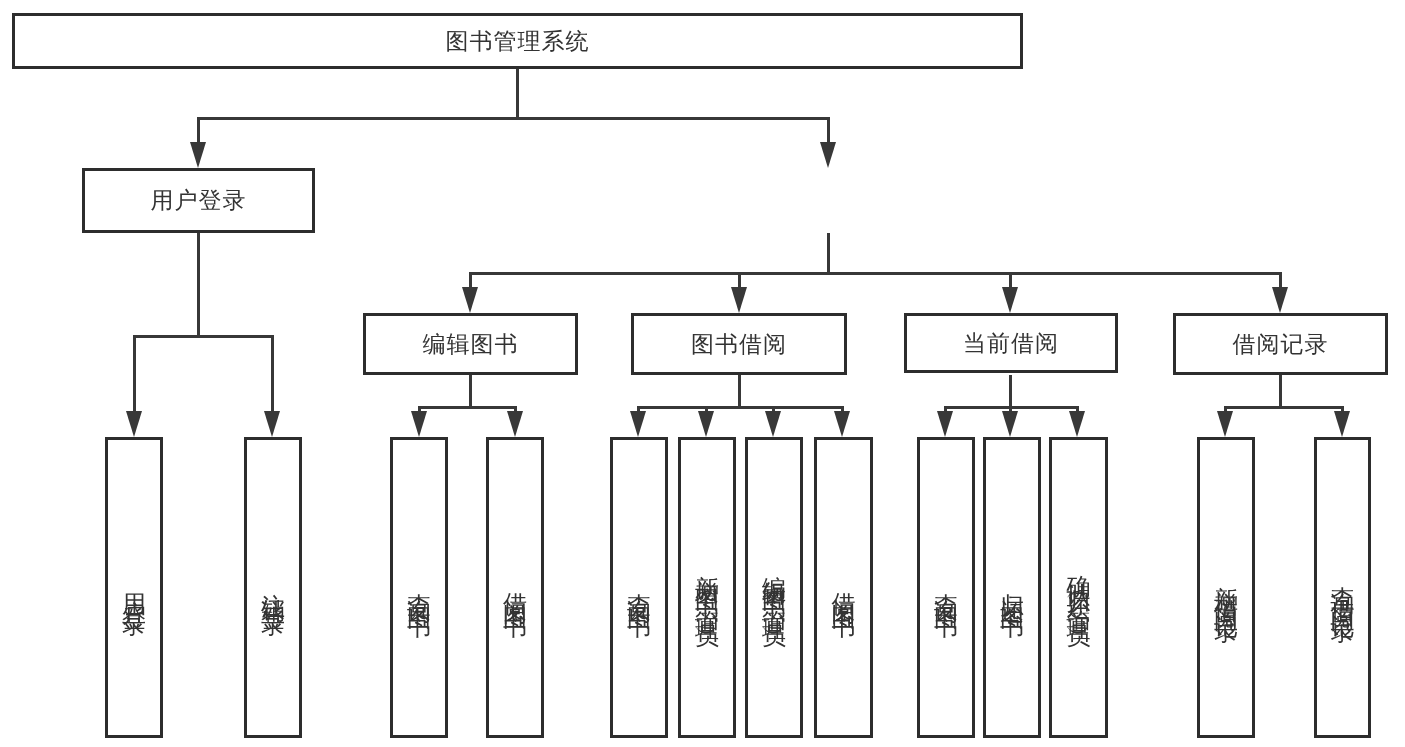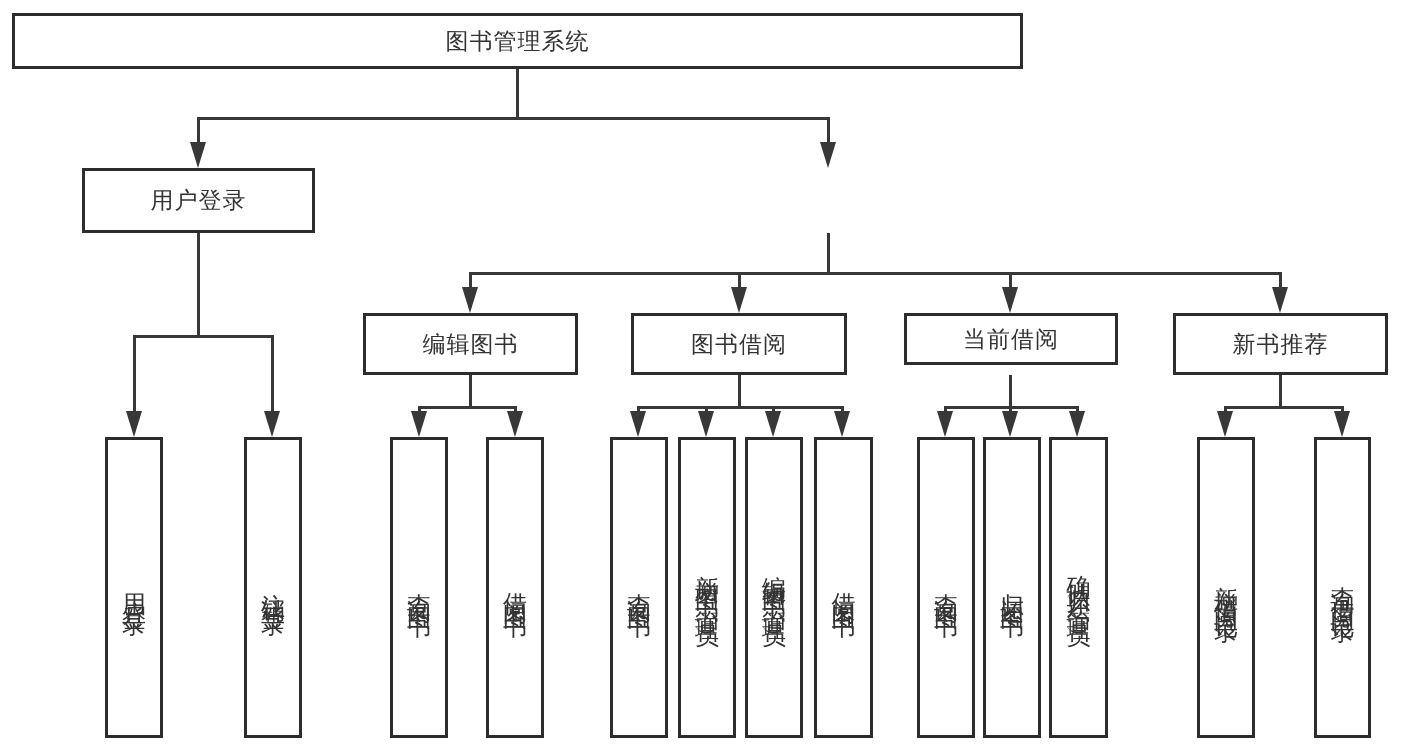--- a/index.html
+++ b/index.html
@@ -110,25 +110,25 @@
   <div class="arrow" style="left:1002px; top:287px;"></div>
   <div class="line" style="left:1279px; top:272px; width:3px; height:20px;"></div>
   <div class="arrow" style="left:1272px; top:287px;"></div>
 
   <div class="box" style="left:363px; top:313px; width:215px; height:62px;">
     <span>编辑图书</span>
   </div>
   <div class="box" style="left:631px; top:313px; width:216px; height:62px;">
     <span>图书借阅</span>
   </div>
-  <div class="box" style="left:904px; top:313px; width:214px; height:52px;">
+  <div class="box" style="left:904px; top:313px; width:214px; height:60px;">
     <span>当前借阅</span>
   </div>
   <div class="box" style="left:1173px; top:313px; width:215px; height:62px;">
-    <span>新书推荐</span>
+    <span>借阅记录</span>
   </div>
 
   <div class="line" style="left:469px; top:375px; width:3px; height:33px;"></div>
   <div class="line" style="left:418px; top:406px; width:99px; height:3px;"></div>
   <div class="line" style="left:418px; top:406px; width:3px; height:12px;"></div>
   <div class="arrow" style="left:411px; top:411px;"></div>
   <div class="line" style="left:514px; top:406px; width:3px; height:12px;"></div>
   <div class="arrow" style="left:507px; top:411px;"></div>
 
   <div class="line" style="left:738px; top:375px; width:3px; height:33px;"></div>

